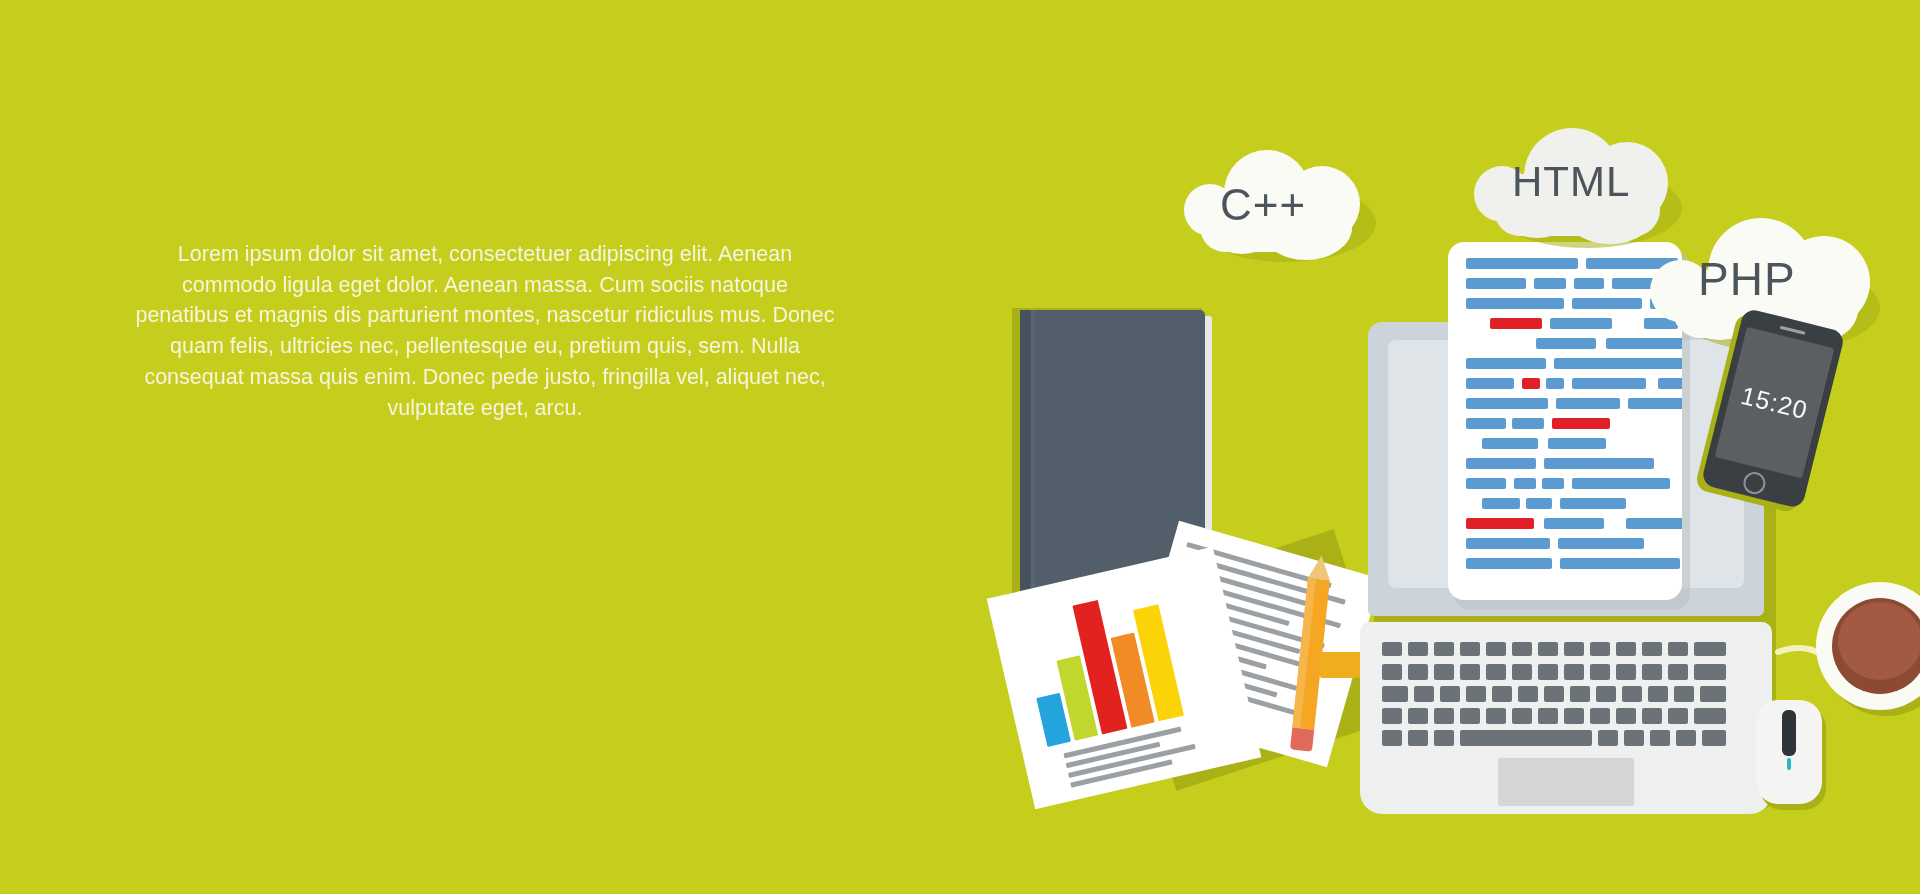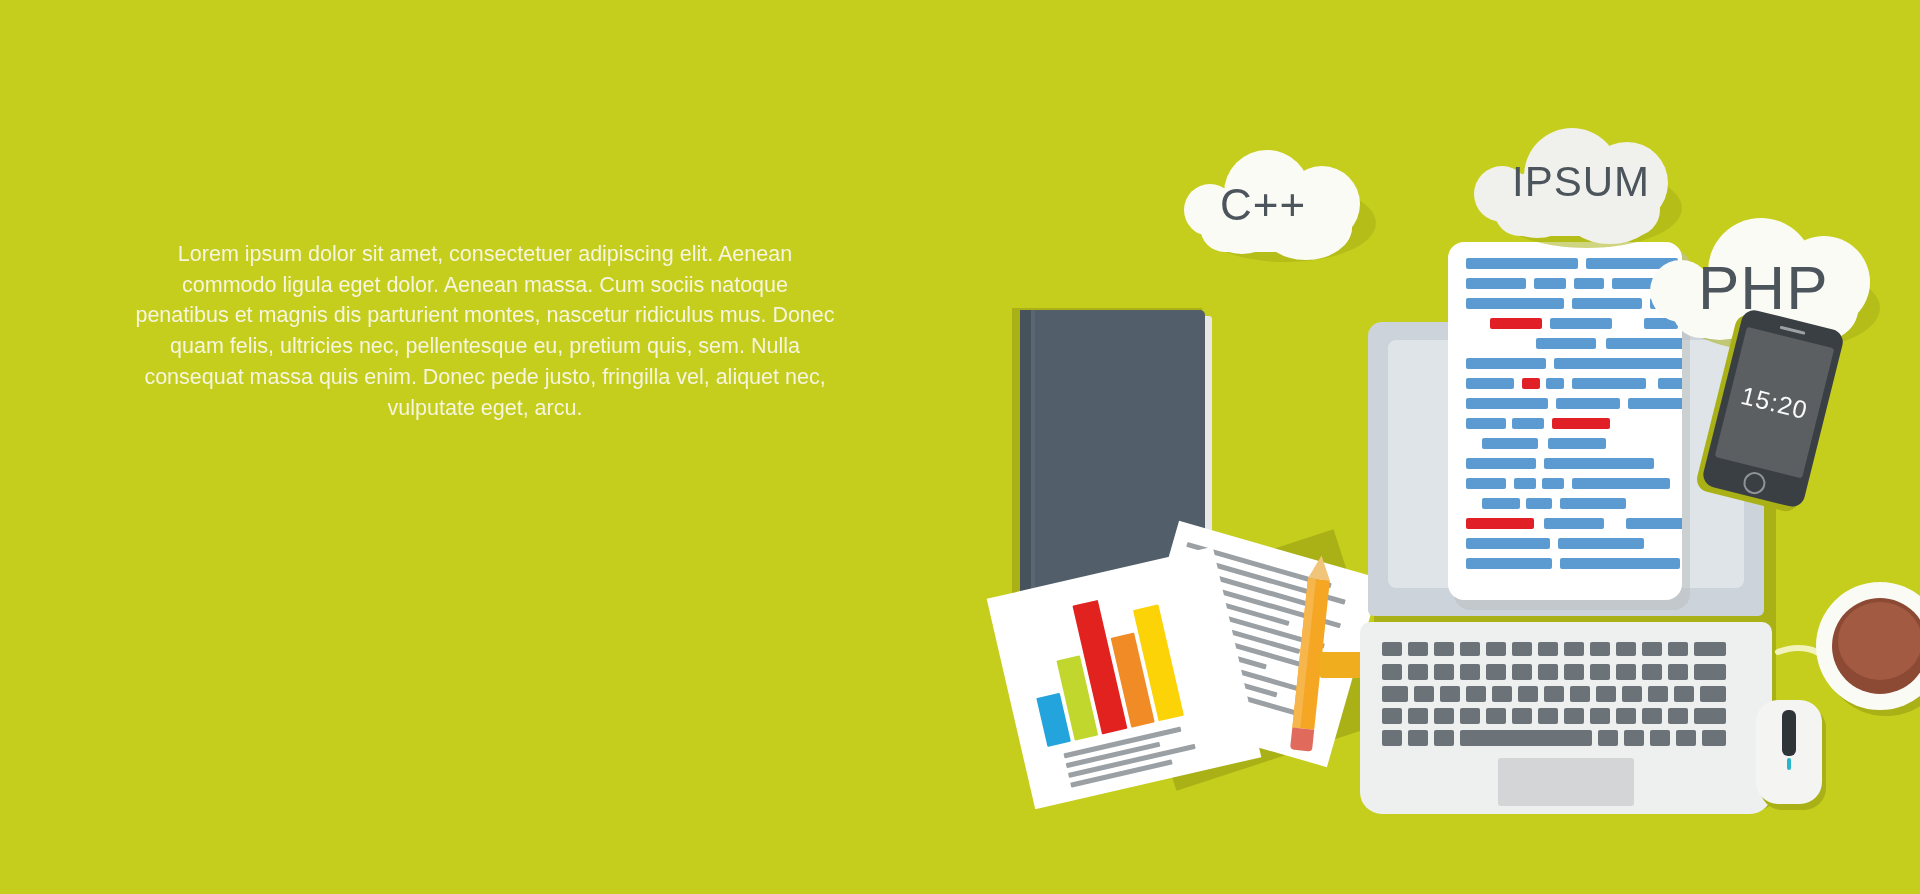--- a/index.html
+++ b/index.html
@@ -293,32 +293,32 @@
     </div>
 
     <div class="cloud" style="left:450px;top:-12px;width:230px;height:128px;">
       <div class="shadow" style="left:22px;top:40px;width:190px;height:80px;"></div>
       <div class="puff" style="left:54px; top:0px;  width:96px;height:96px;background:#f0f1ec;"></div>
       <div class="puff" style="left:116px;top:14px; width:82px;height:82px;background:#f0f1ec;"></div>
       <div class="puff" style="left:4px;  top:38px; width:56px;height:56px;background:#f0f1ec;"></div>
       <div class="puff" style="left:26px; top:44px; width:82px;height:66px;background:#f0f1ec;"></div>
       <div class="puff" style="left:92px; top:48px; width:96px;height:68px;background:#f0f1ec;"></div>
       <div class="puff" style="left:24px; top:56px; width:166px;height:52px;border-radius:26px;background:#f0f1ec;"></div>
-      <div class="label" style="left:42px;top:30px;font-size:42px;">IPSUM</div>
+      <div class="label" style="left:42px;top:30px;font-size:42px;">HTML</div>
     </div>
 
     <div class="cloud" style="left:630px;top:78px;width:250px;height:140px;">
       <div class="shadow" style="left:24px;top:46px;width:206px;height:88px;"></div>
       <div class="puff" style="left:58px; top:0px;  width:106px;height:106px;"></div>
       <div class="puff" style="left:128px;top:18px; width:92px;height:92px;"></div>
       <div class="puff" style="left:0px;  top:42px; width:62px;height:62px;"></div>
       <div class="puff" style="left:24px; top:50px; width:92px;height:72px;"></div>
       <div class="puff" style="left:100px;top:54px; width:108px;height:74px;"></div>
       <div class="puff" style="left:22px; top:62px; width:186px;height:58px;border-radius:29px;"></div>
-      <div class="label" style="left:48px;top:34px;font-size:62px;">PHP</div>
+      <div class="label" style="left:48px;top:34px;font-size:46px;">PHP</div>
     </div>
 
 
     <div style="left:700px;top:178px;width:110px;height:190px;transform:rotate(14deg);">
       <div class="phone-shadow" style="position:absolute;left:-5px;top:6px;width:104px;height:182px;"></div>
       <div class="phone" style="position:absolute;left:0px;top:0px;width:104px;height:182px;">
         <div class="phone-speaker" style="position:absolute;left:39px;top:9px;width:26px;height:3px;"></div>
         <div class="phone-screen" style="position:absolute;left:7px;top:18px;width:90px;height:134px;display:flex;align-items:center;justify-content:center;">
           <span class="phone-time">15:20</span>
         </div>

